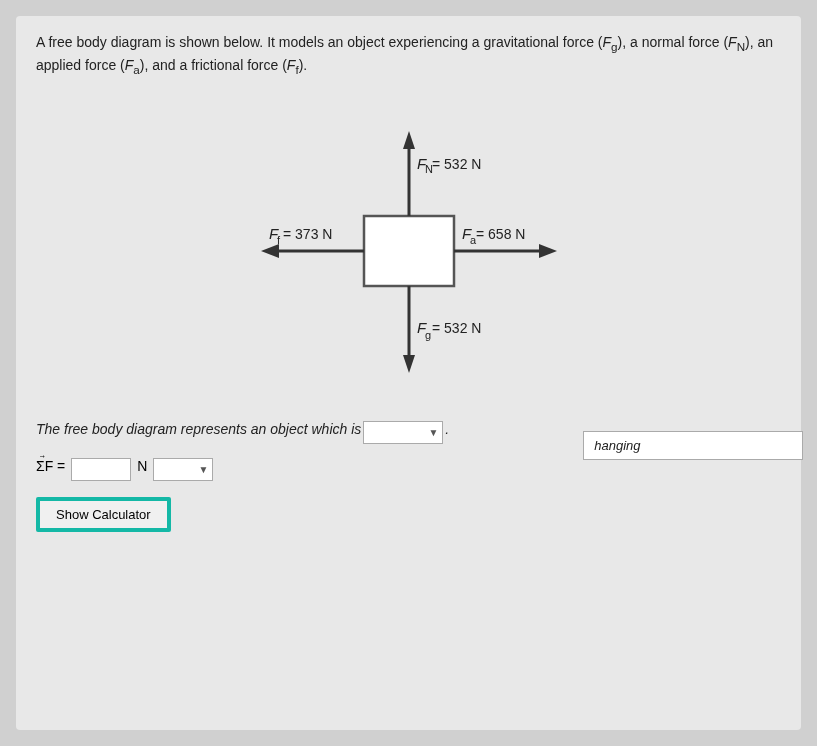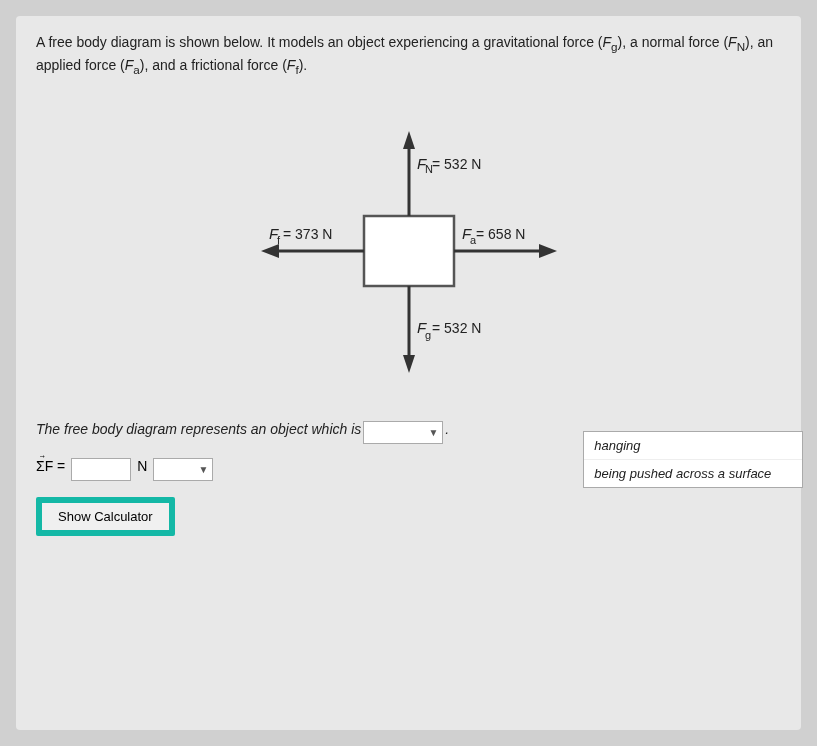--- a/index.html
+++ b/index.html
@@ -77,21 +77,21 @@
     }
     .force-input {
       border: 1px solid #aaa;
       background: white;
       padding: 3px 6px;
       font-size: 13px;
       width: 60px;
       display: inline-block;
     }
     .show-calculator-btn {
-      border: 6px solid #14b8a6;
+      border: 4px solid #14b8a6;
       background: #f0f0f0;
       padding: 6px 16px;
       font-size: 13px;
       cursor: pointer;
       border-radius: 2px;
     }
     .dropdown-menu {
       position: absolute;
       background: white;
       border: 1px solid #aaa;
@@ -163,21 +163,20 @@
   <div class="question-section">
     <div class="object-state-row">
       <span>The free body diagram represents an object which is</span>
       <div class="dropdown-wrapper">
         <div class="dropdown-box">
           <span>&nbsp;</span>
           <span class="chevron">▼</span>
         </div>
         <div class="dropdown-menu">
           <div class="dropdown-menu-item">hanging</div>
-          <div class="dropdown-menu-item">being pushed across a surface</div>
         </div>
       </div>
       <span>.</span>
     </div>
   </div>
 
 
   <div class="sum-force-row">
     <span>
       Σ<span style="position:relative;display:inline-block;">F<span style="position:absolute;top:-4px;left:0;font-size:10px;">⃗</span></span> =

